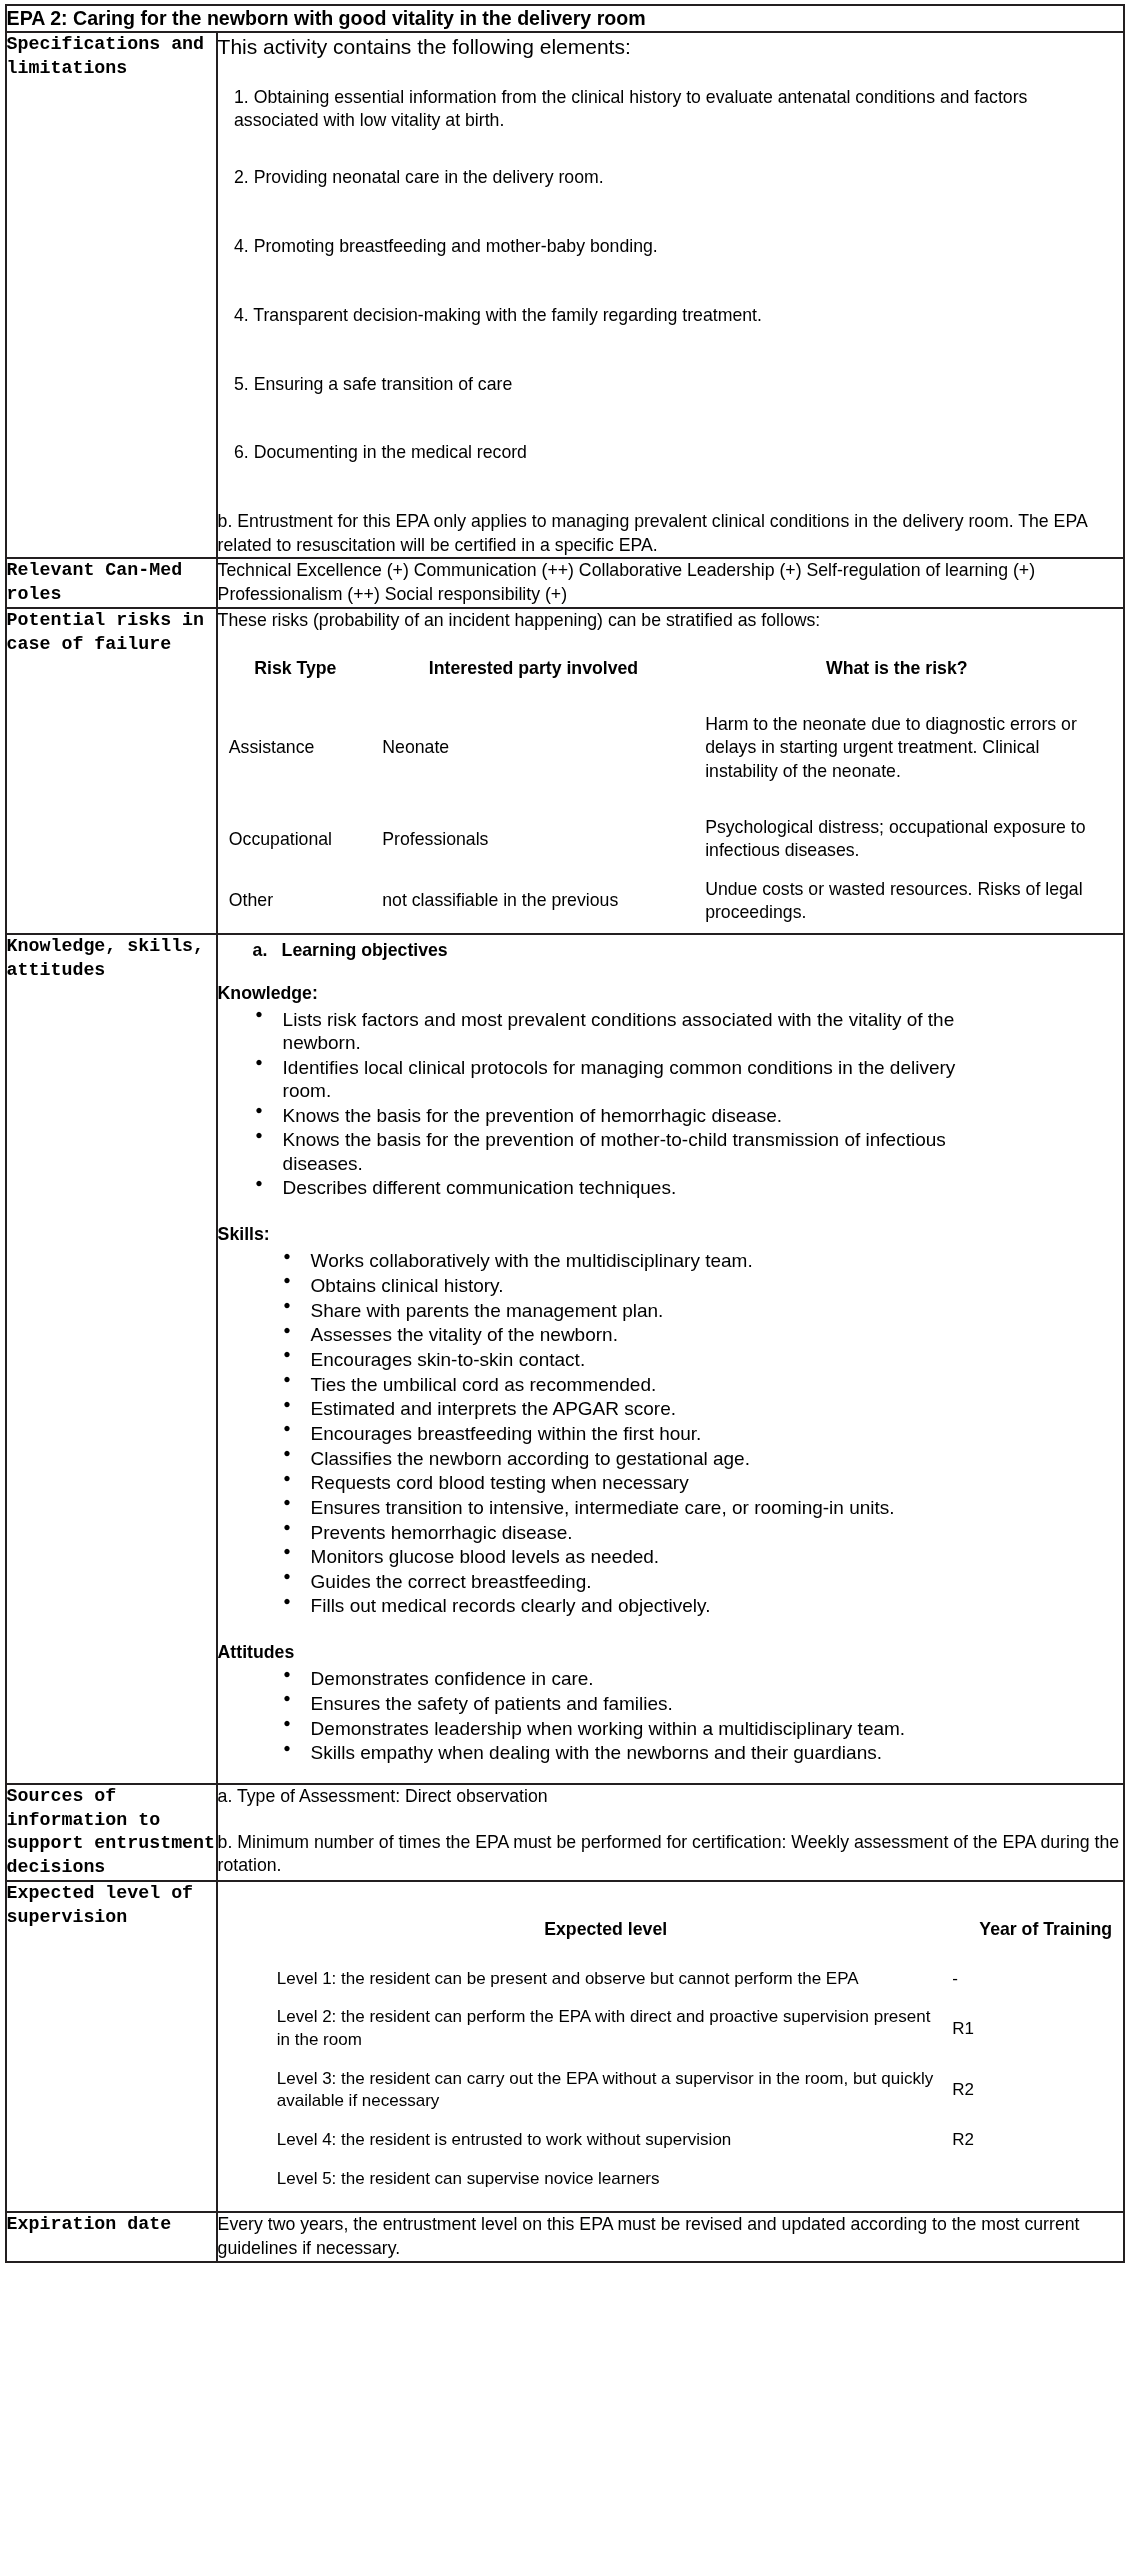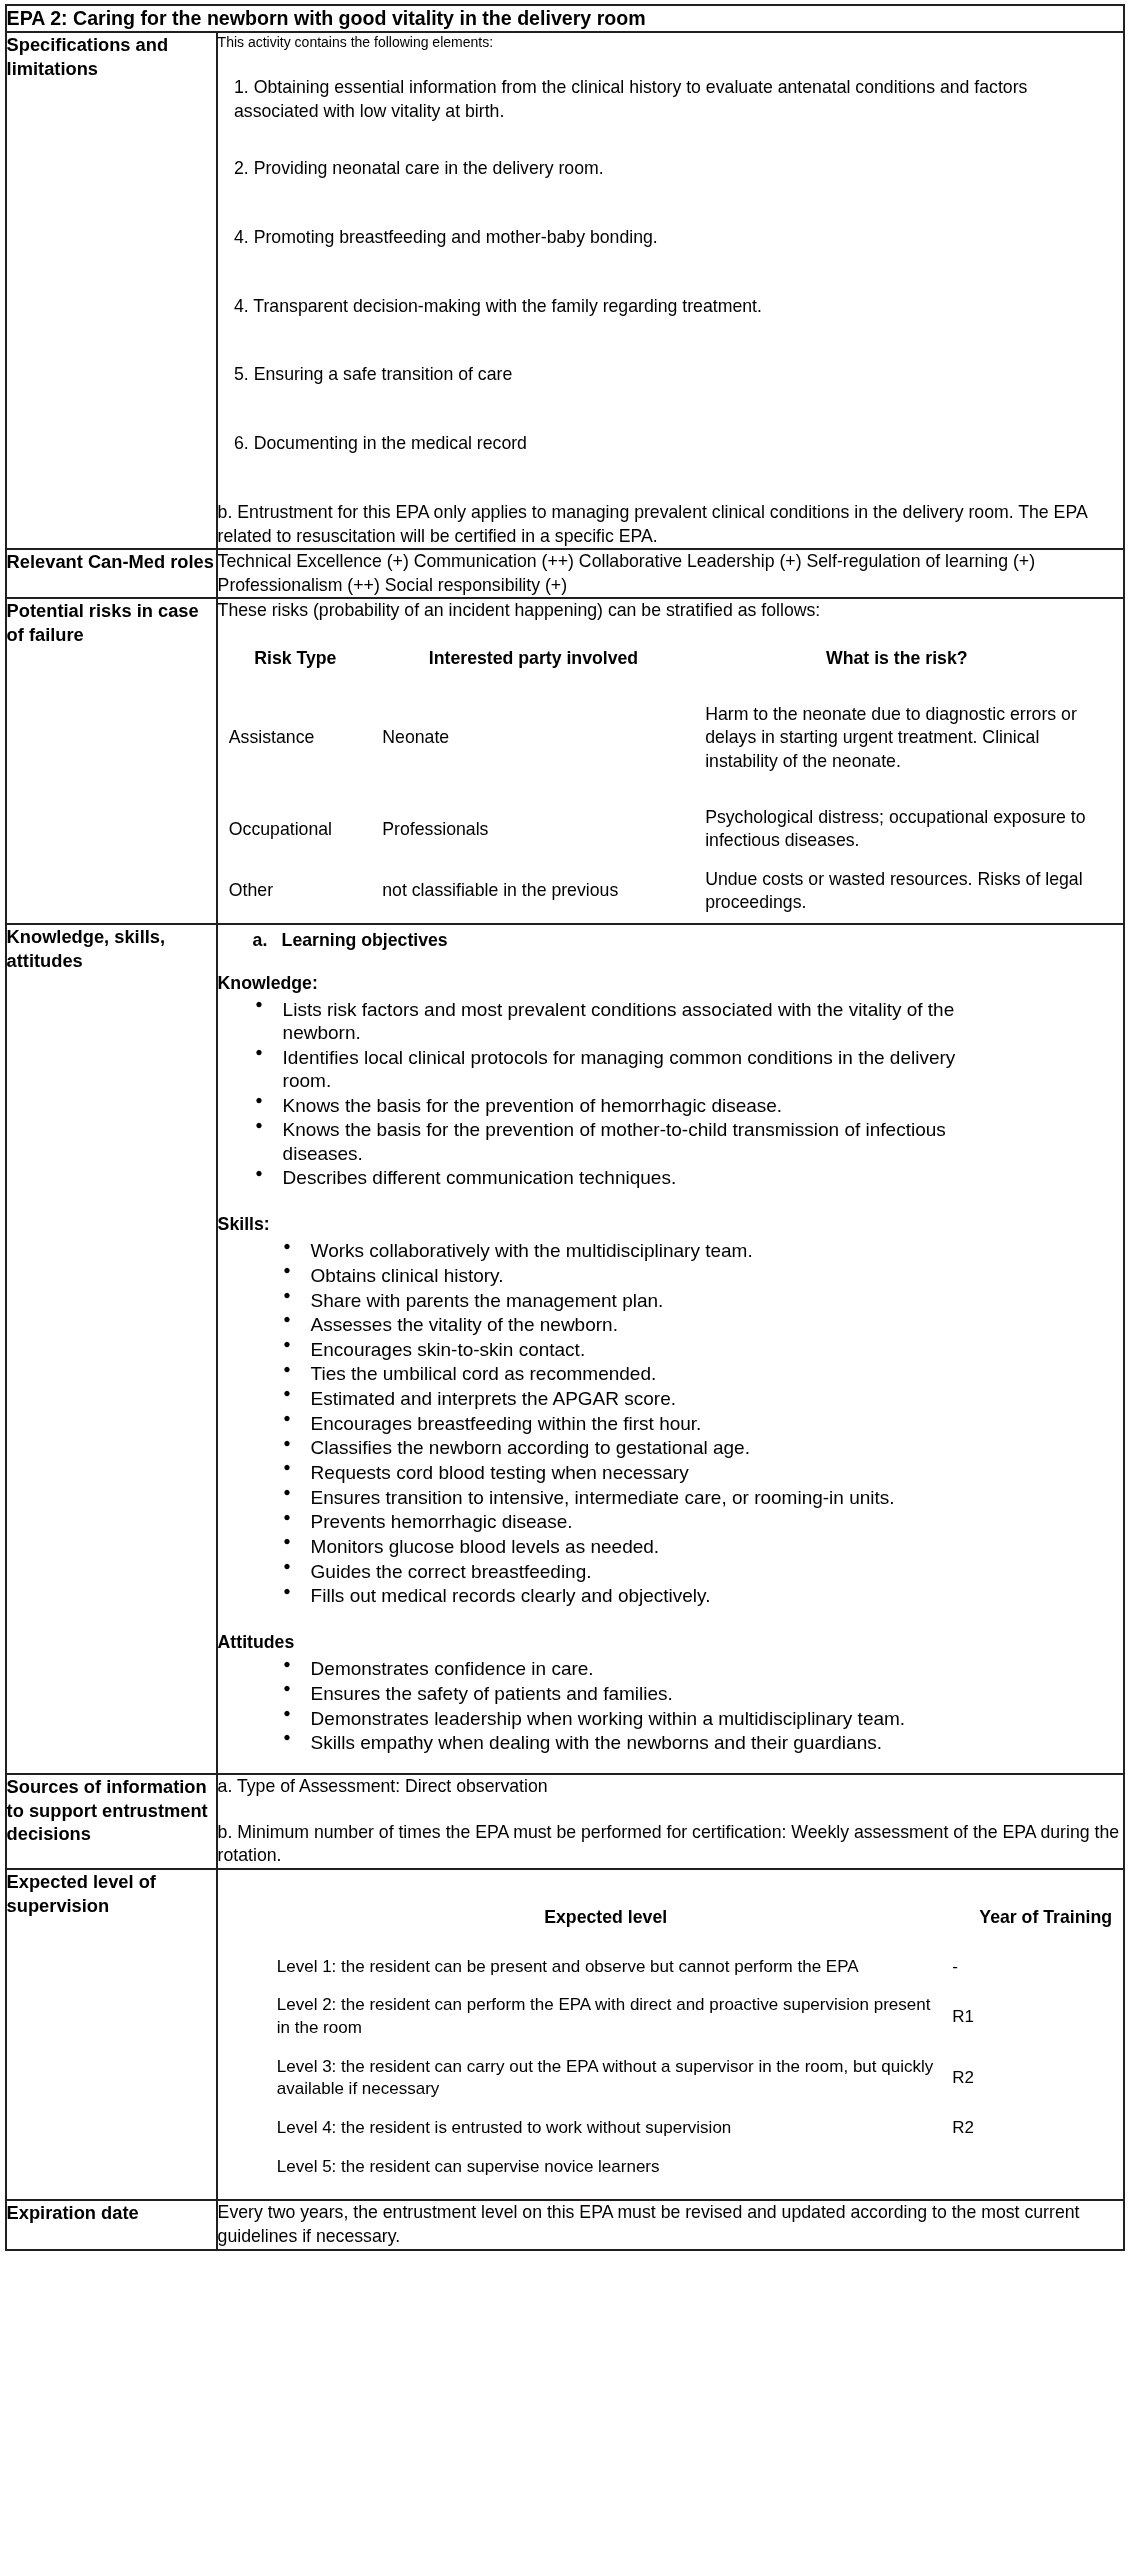--- a/index.html
+++ b/index.html
@@ -32,20 +32,21 @@
     padding: 0;
   }
   col.label-col { width: 211px; }
   col.body-col  { width: 907px; }
 
   .rowlabel {
     font-weight: bold;
     font-size: 18.3px;
     line-height: 1.30;
     padding: 11px 7.8px 9.2px 9.8px;
+    font-family: Liberation Mono, monospace;
   }
   .rowbody {
     font-size: 17.7px;
     line-height: 1.32;
     padding: 10.5px 9.2px 9.2px 10.5px;
   }
 
   
   .title-cell {
     font-weight: bold;
@@ -63,21 +64,21 @@
     padding-right: 10.5px;
   }
   .el-tall-1 { height: 58px; }
   .el-tall-2 { height: 58px; }
   .spec-after {
     margin-top: 25px;
     font-size: 17.7px;
     line-height: 1.34;
     padding-right: 13px;
   }
-  .spec-intro { font-size: 14px; }
+  .spec-intro { font-size: 21px; }
 
   
   .risk-wrap { margin-top: 17px; }
   table.risk { width: 882px; }
   table.risk th {
     font-weight: bold;
     text-align: center;
     padding: 5.9px 5.2px 5.9px 5.2px;
   }
   table.risk th.rt-left { text-align: center; }

